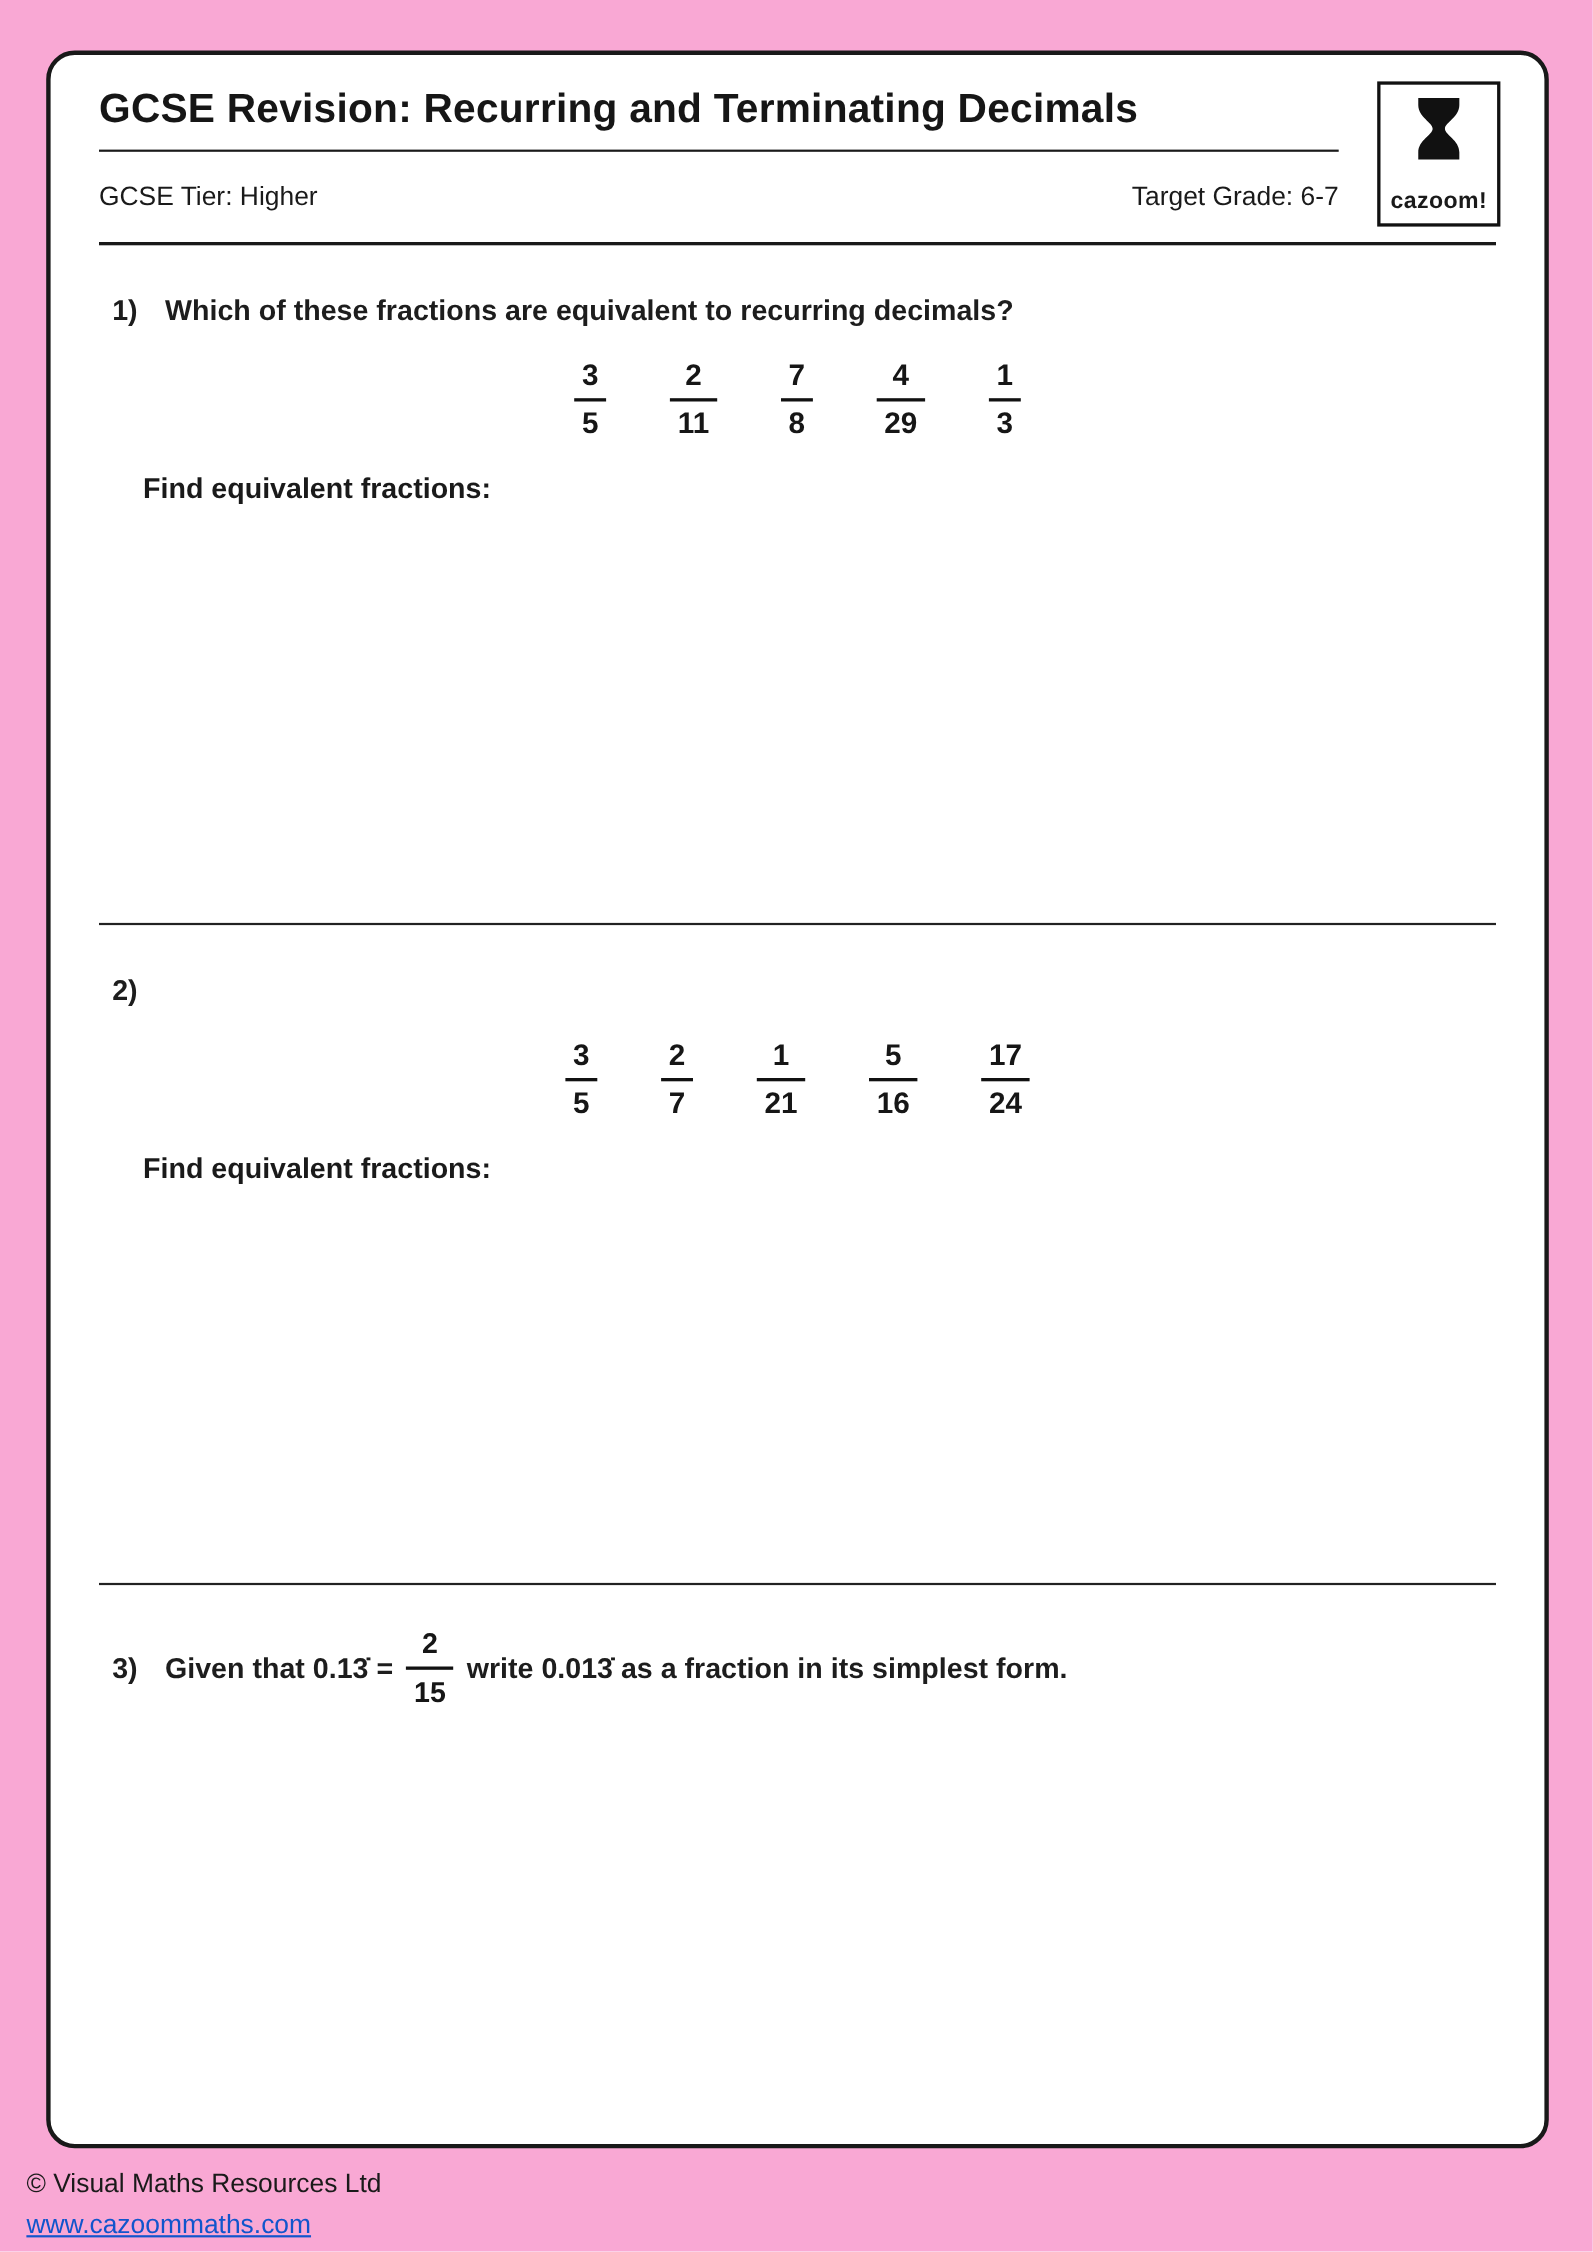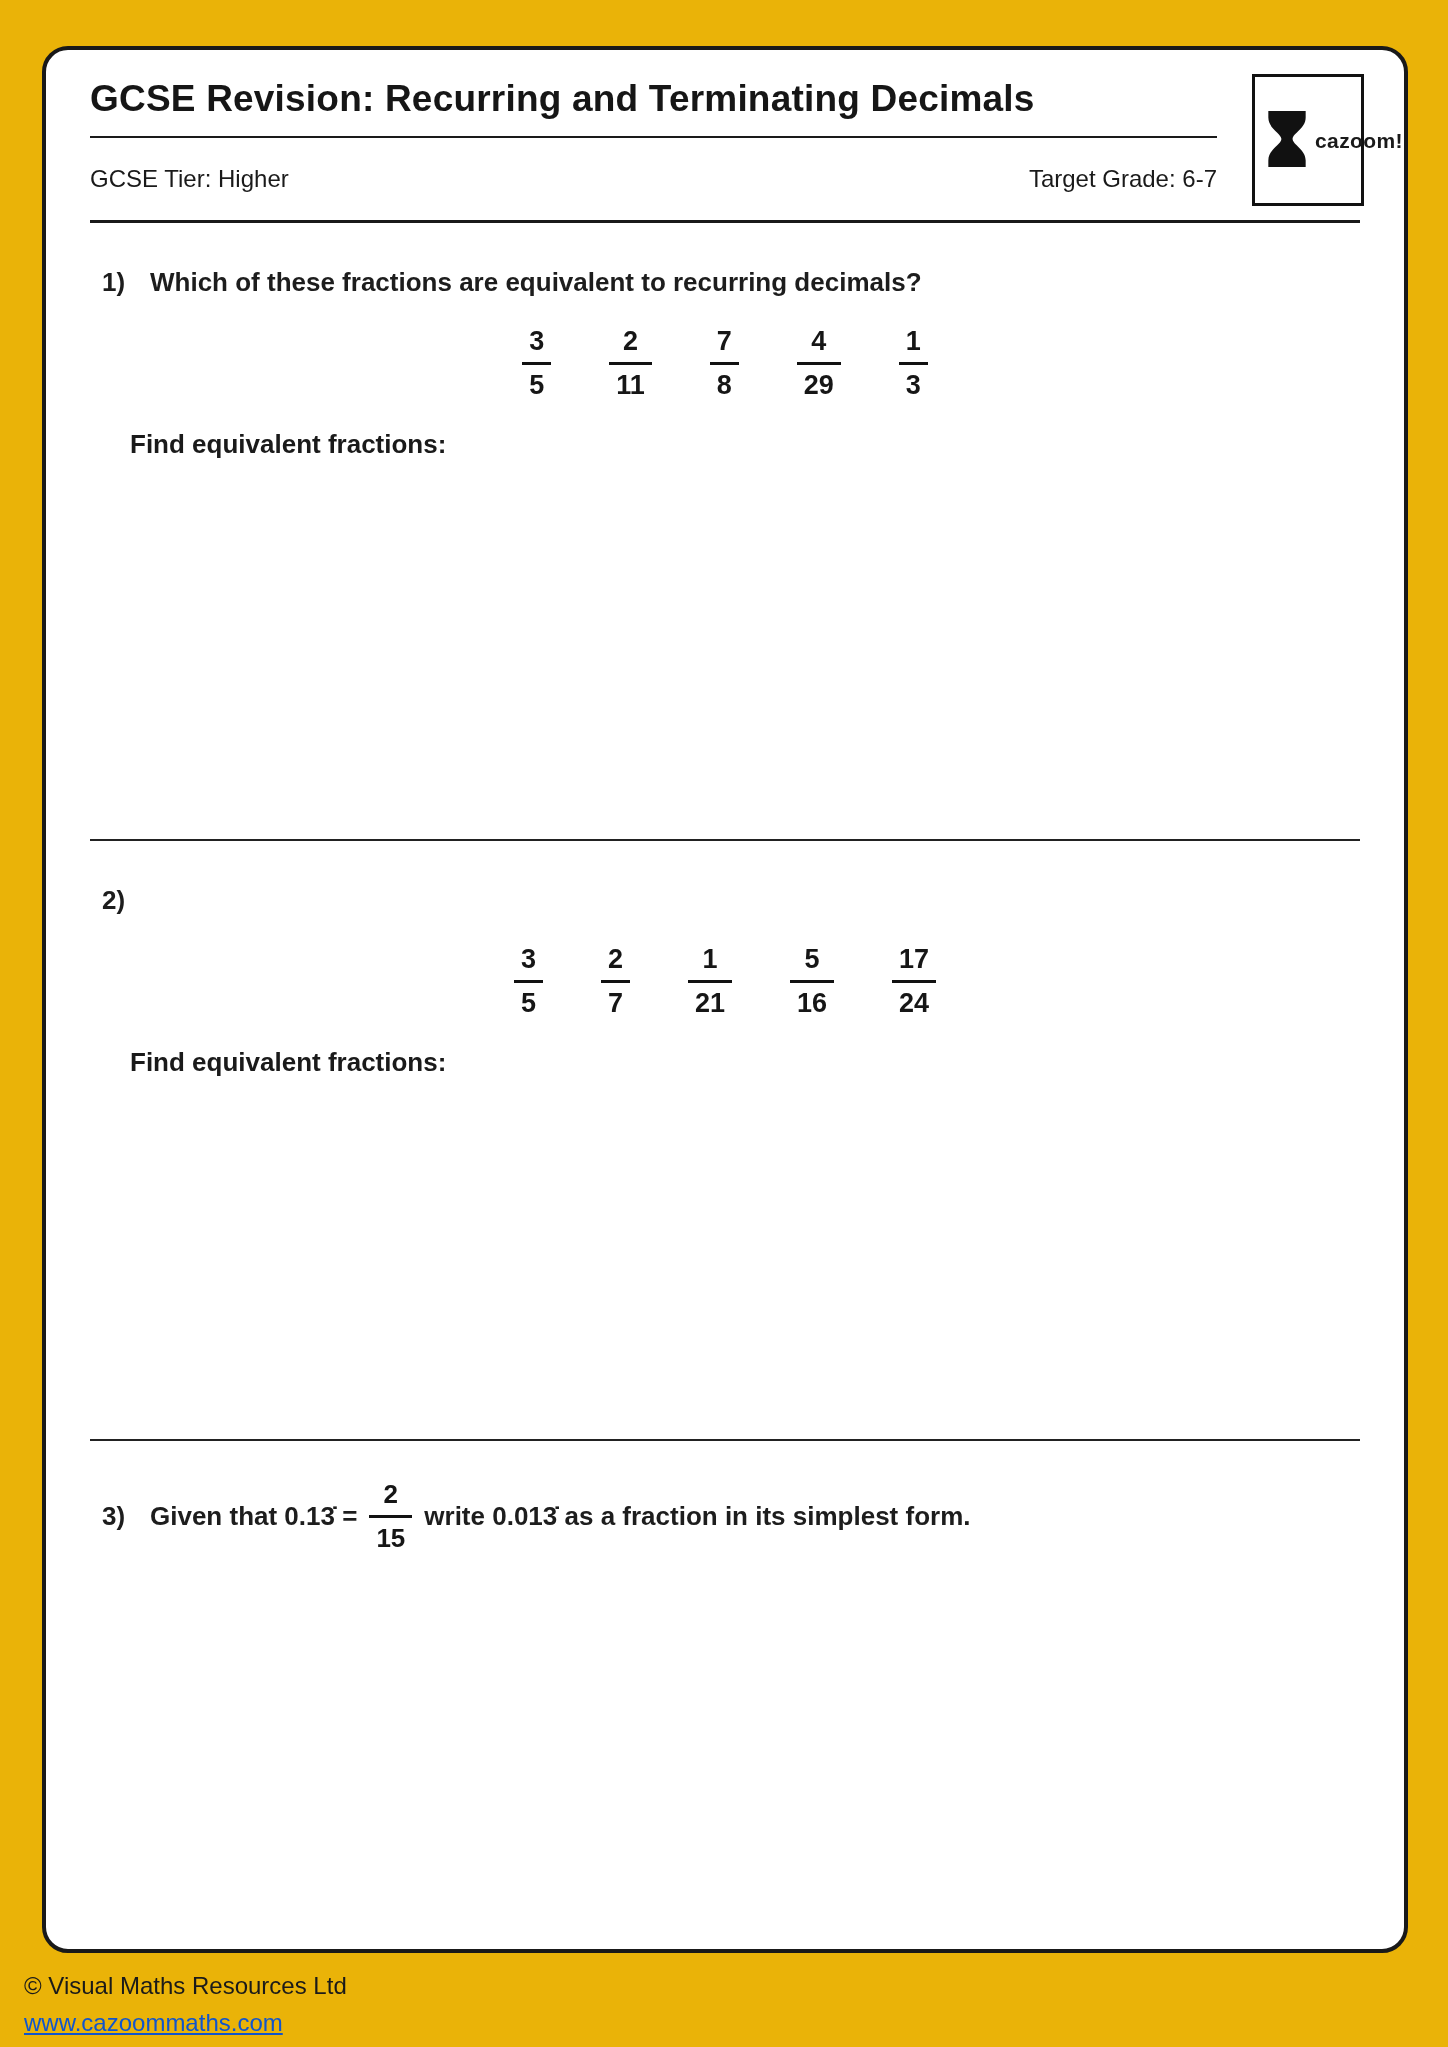--- a/index.html
+++ b/index.html
@@ -2,40 +2,40 @@
 <html><head>
 <meta charset="utf-8">
 <style>
   * { margin:0; padding:0; box-sizing:border-box; }
   html, body {
     width:1448px; height:2047px;
     background:#ffffff;
     font-family:"Liberation Sans", sans-serif;
     color:#1a1a1a;
   }
-  .page { position:relative; width:1448px; height:2047px; background:#eab308; overflow:hidden; }
+  .page { position:relative; width:1448px; height:2047px; background:#f9a8d4; overflow:hidden; }
 
   
   .sheet {
     position:absolute; left:42px; top:46px;
     width:1366px; height:1907px;
     border:4px solid #191919; border-radius:26px;
     background:#fff;
   }
 
   
   .sheet-header { position:relative; padding:28px 44px 0 44px; }
   .sheet-title { font-size:37px; font-weight:bold; letter-spacing:0.2px; color:#161616; }
   .title-rule { width:1127px; height:2px; background:#1a1a1a; margin-top:16px; }
   .meta-row { width:1127px; display:flex; justify-content:space-between; margin-top:27px; font-size:24px; }
   .logo {
     position:absolute; top:24px; right:40px;
     width:112px; height:132px;
     border:3px solid #111; background:#fff;
-    display:flex; flex-direction:row; align-items:center; justify-content:space-between;
+    display:flex; flex-direction:column; align-items:center; justify-content:space-between;
     padding:10px 4px 8px 4px;
   }
   .logo-text { font-size:21px; font-weight:bold; letter-spacing:0.4px; }
   .header-rule { height:3px; background:#191919; margin-top:27px; }
 
   
   .q-section { padding:0 44px; }
   .q-section.s1 { height:616px; }
   .q-section.s2 { height:598px; }
   .q-line { display:flex; padding-left:12px; padding-top:44px; font-size:26px; font-weight:bold; color:#1d1d1d; }

